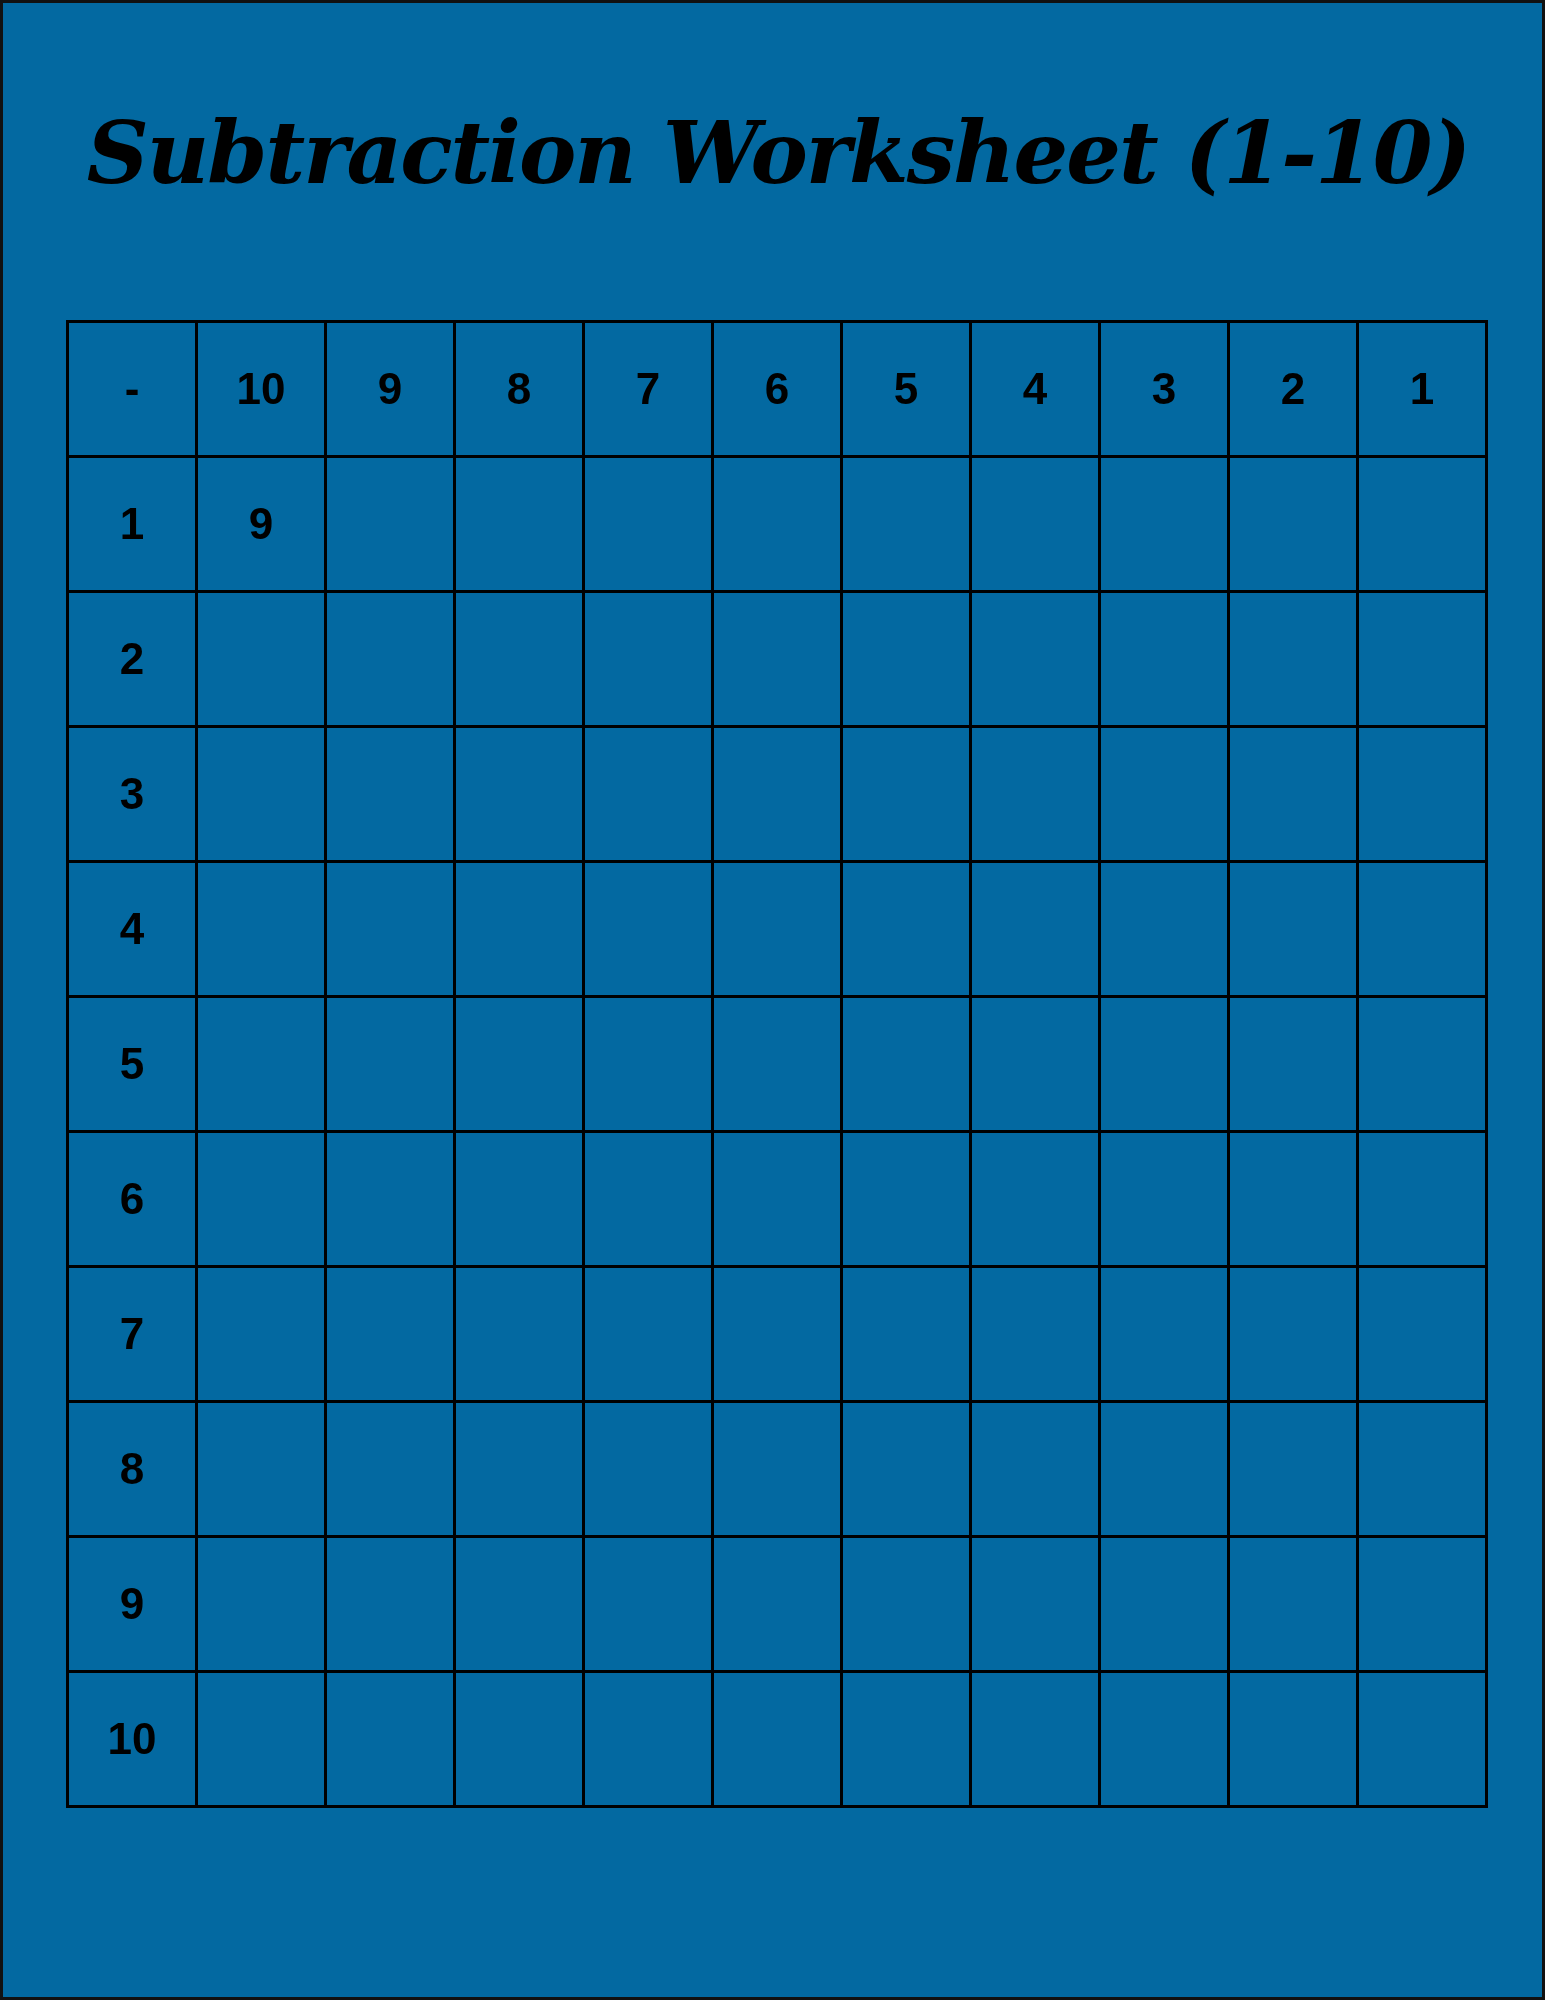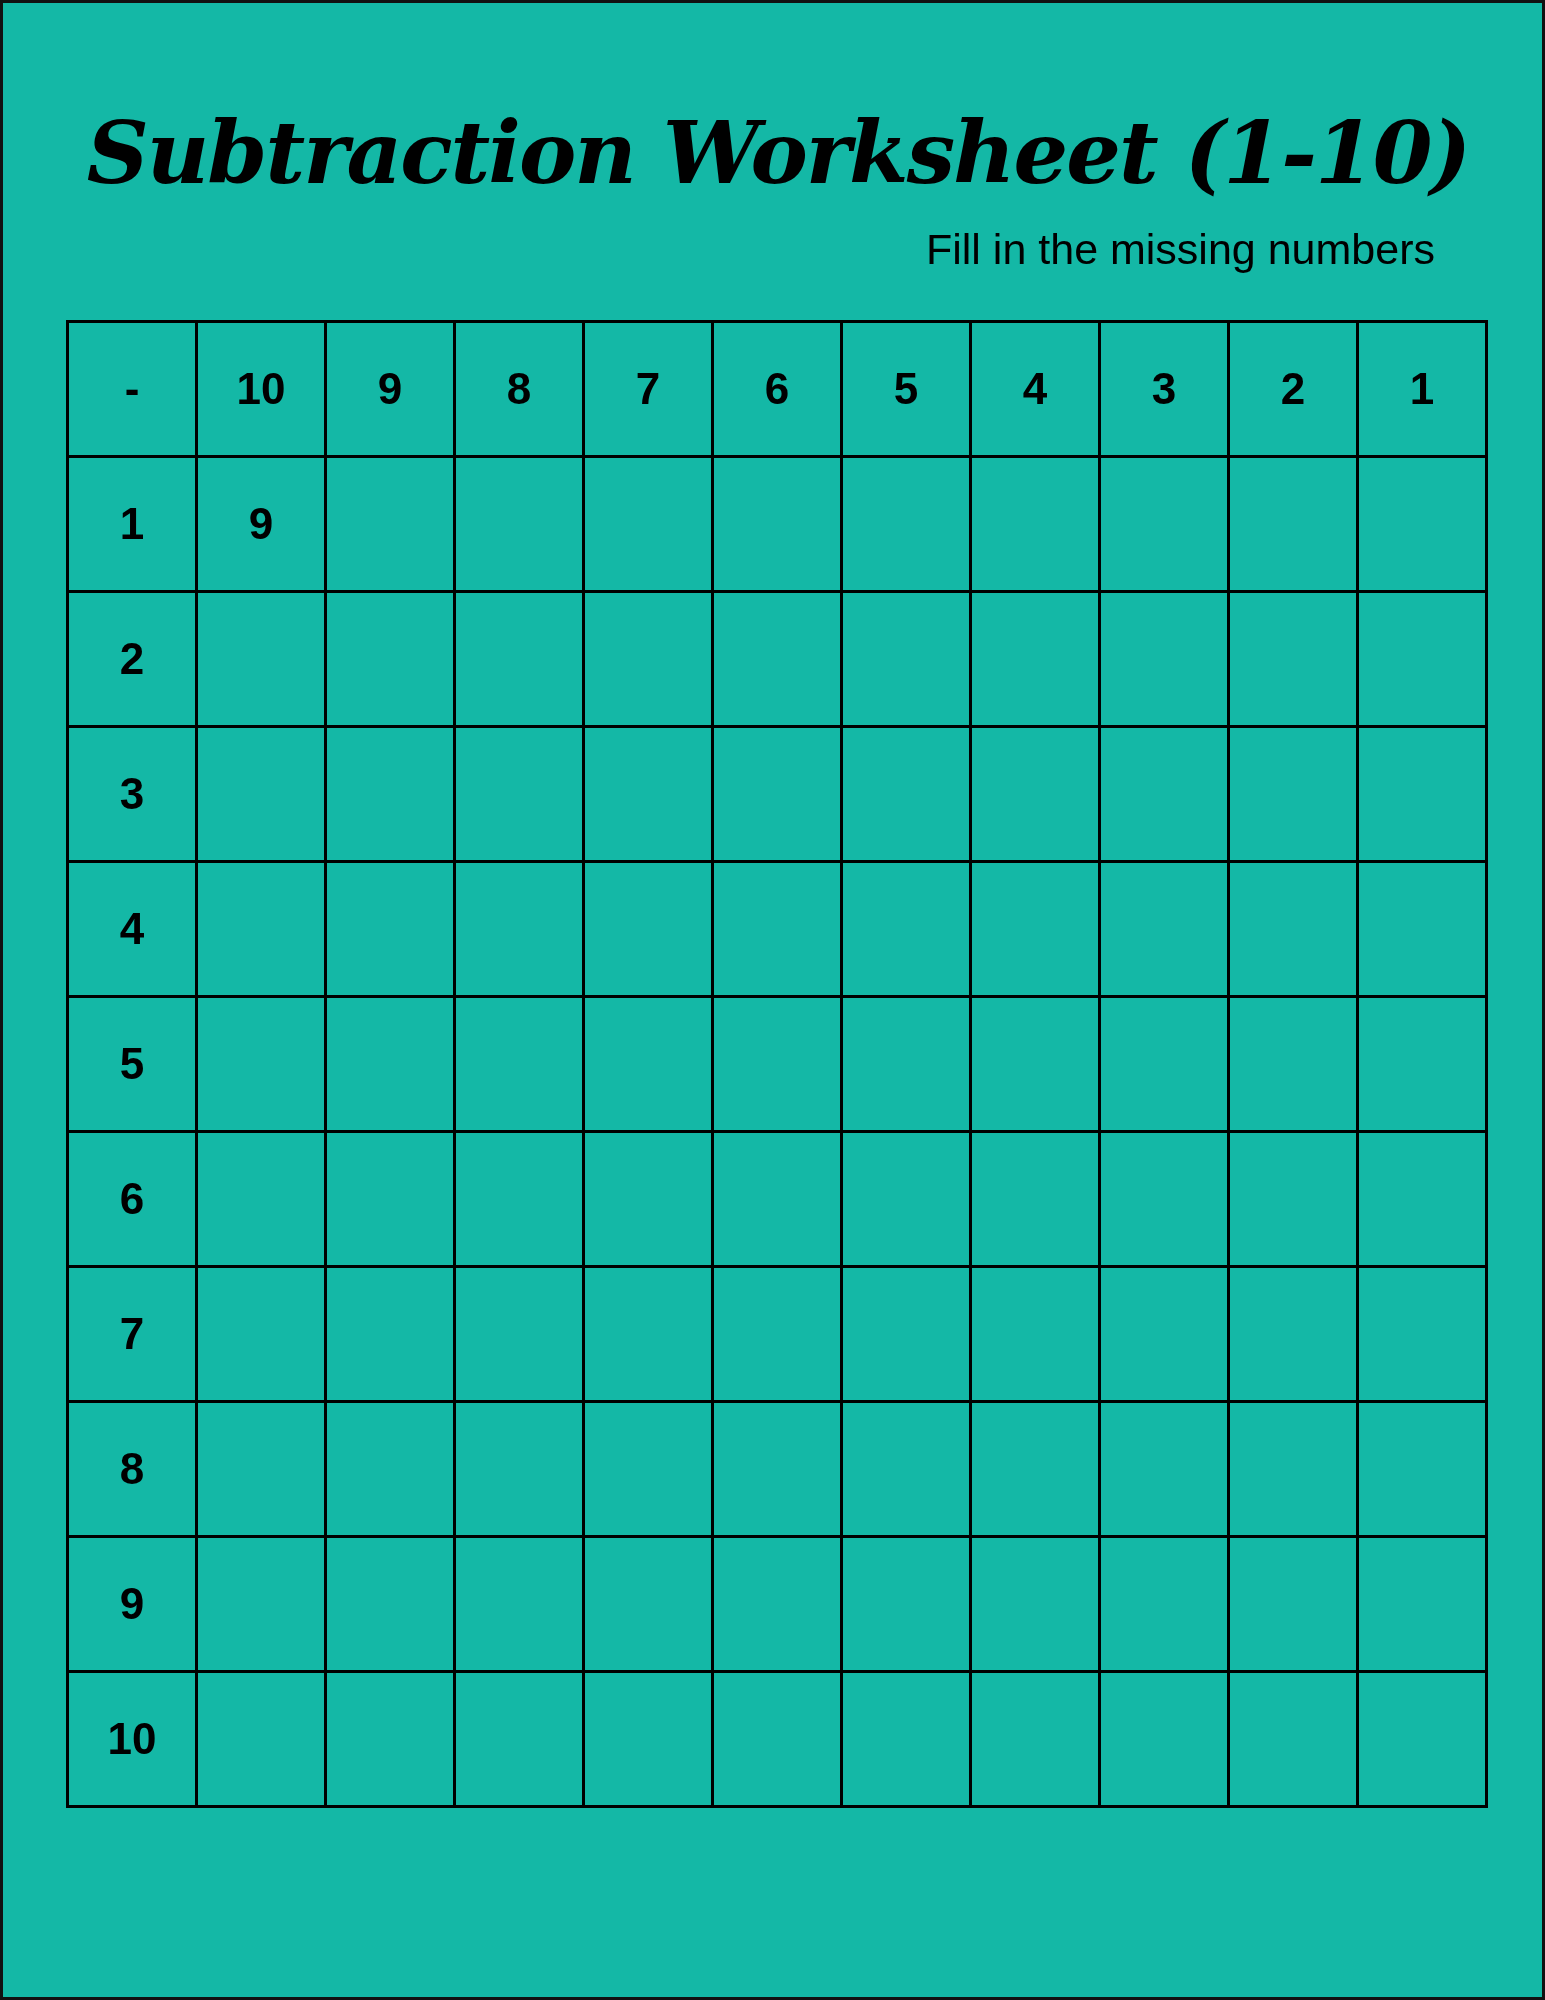--- a/index.html
+++ b/index.html
@@ -14,21 +14,21 @@
       overflow: hidden;
     }
     .page {
       position: absolute;
       left: 0;
       top: 0;
       width: 1545px;
       height: 2000px;
       box-sizing: border-box;
       border: 3px solid #111111;
-      background: #14b8a6;
+      background: #0369a1;
     }
     .title {
       position: absolute;
       left: 60px;
       top: 90px;
       width: 1430px;
       height: 130px;
       text-align: center;
       font-family: "DejaVu Serif", serif;
       font-style: italic;
@@ -75,21 +75,20 @@
     }
     .grid td.answer {
       cursor: text;
     }
   </style>
 </head>
 <body>
 
 <div class="page">
   <div class="title">Subtraction Worksheet (1-10)</div>
-  <div class="subtitle">Fill in the missing numbers</div>
 
   <table class="grid">
     <tbody id="grid-body">
       <tr>
         <td>-</td>
         <td>10</td>
         <td>9</td>
         <td>8</td>
         <td>7</td>
         <td>6</td>

